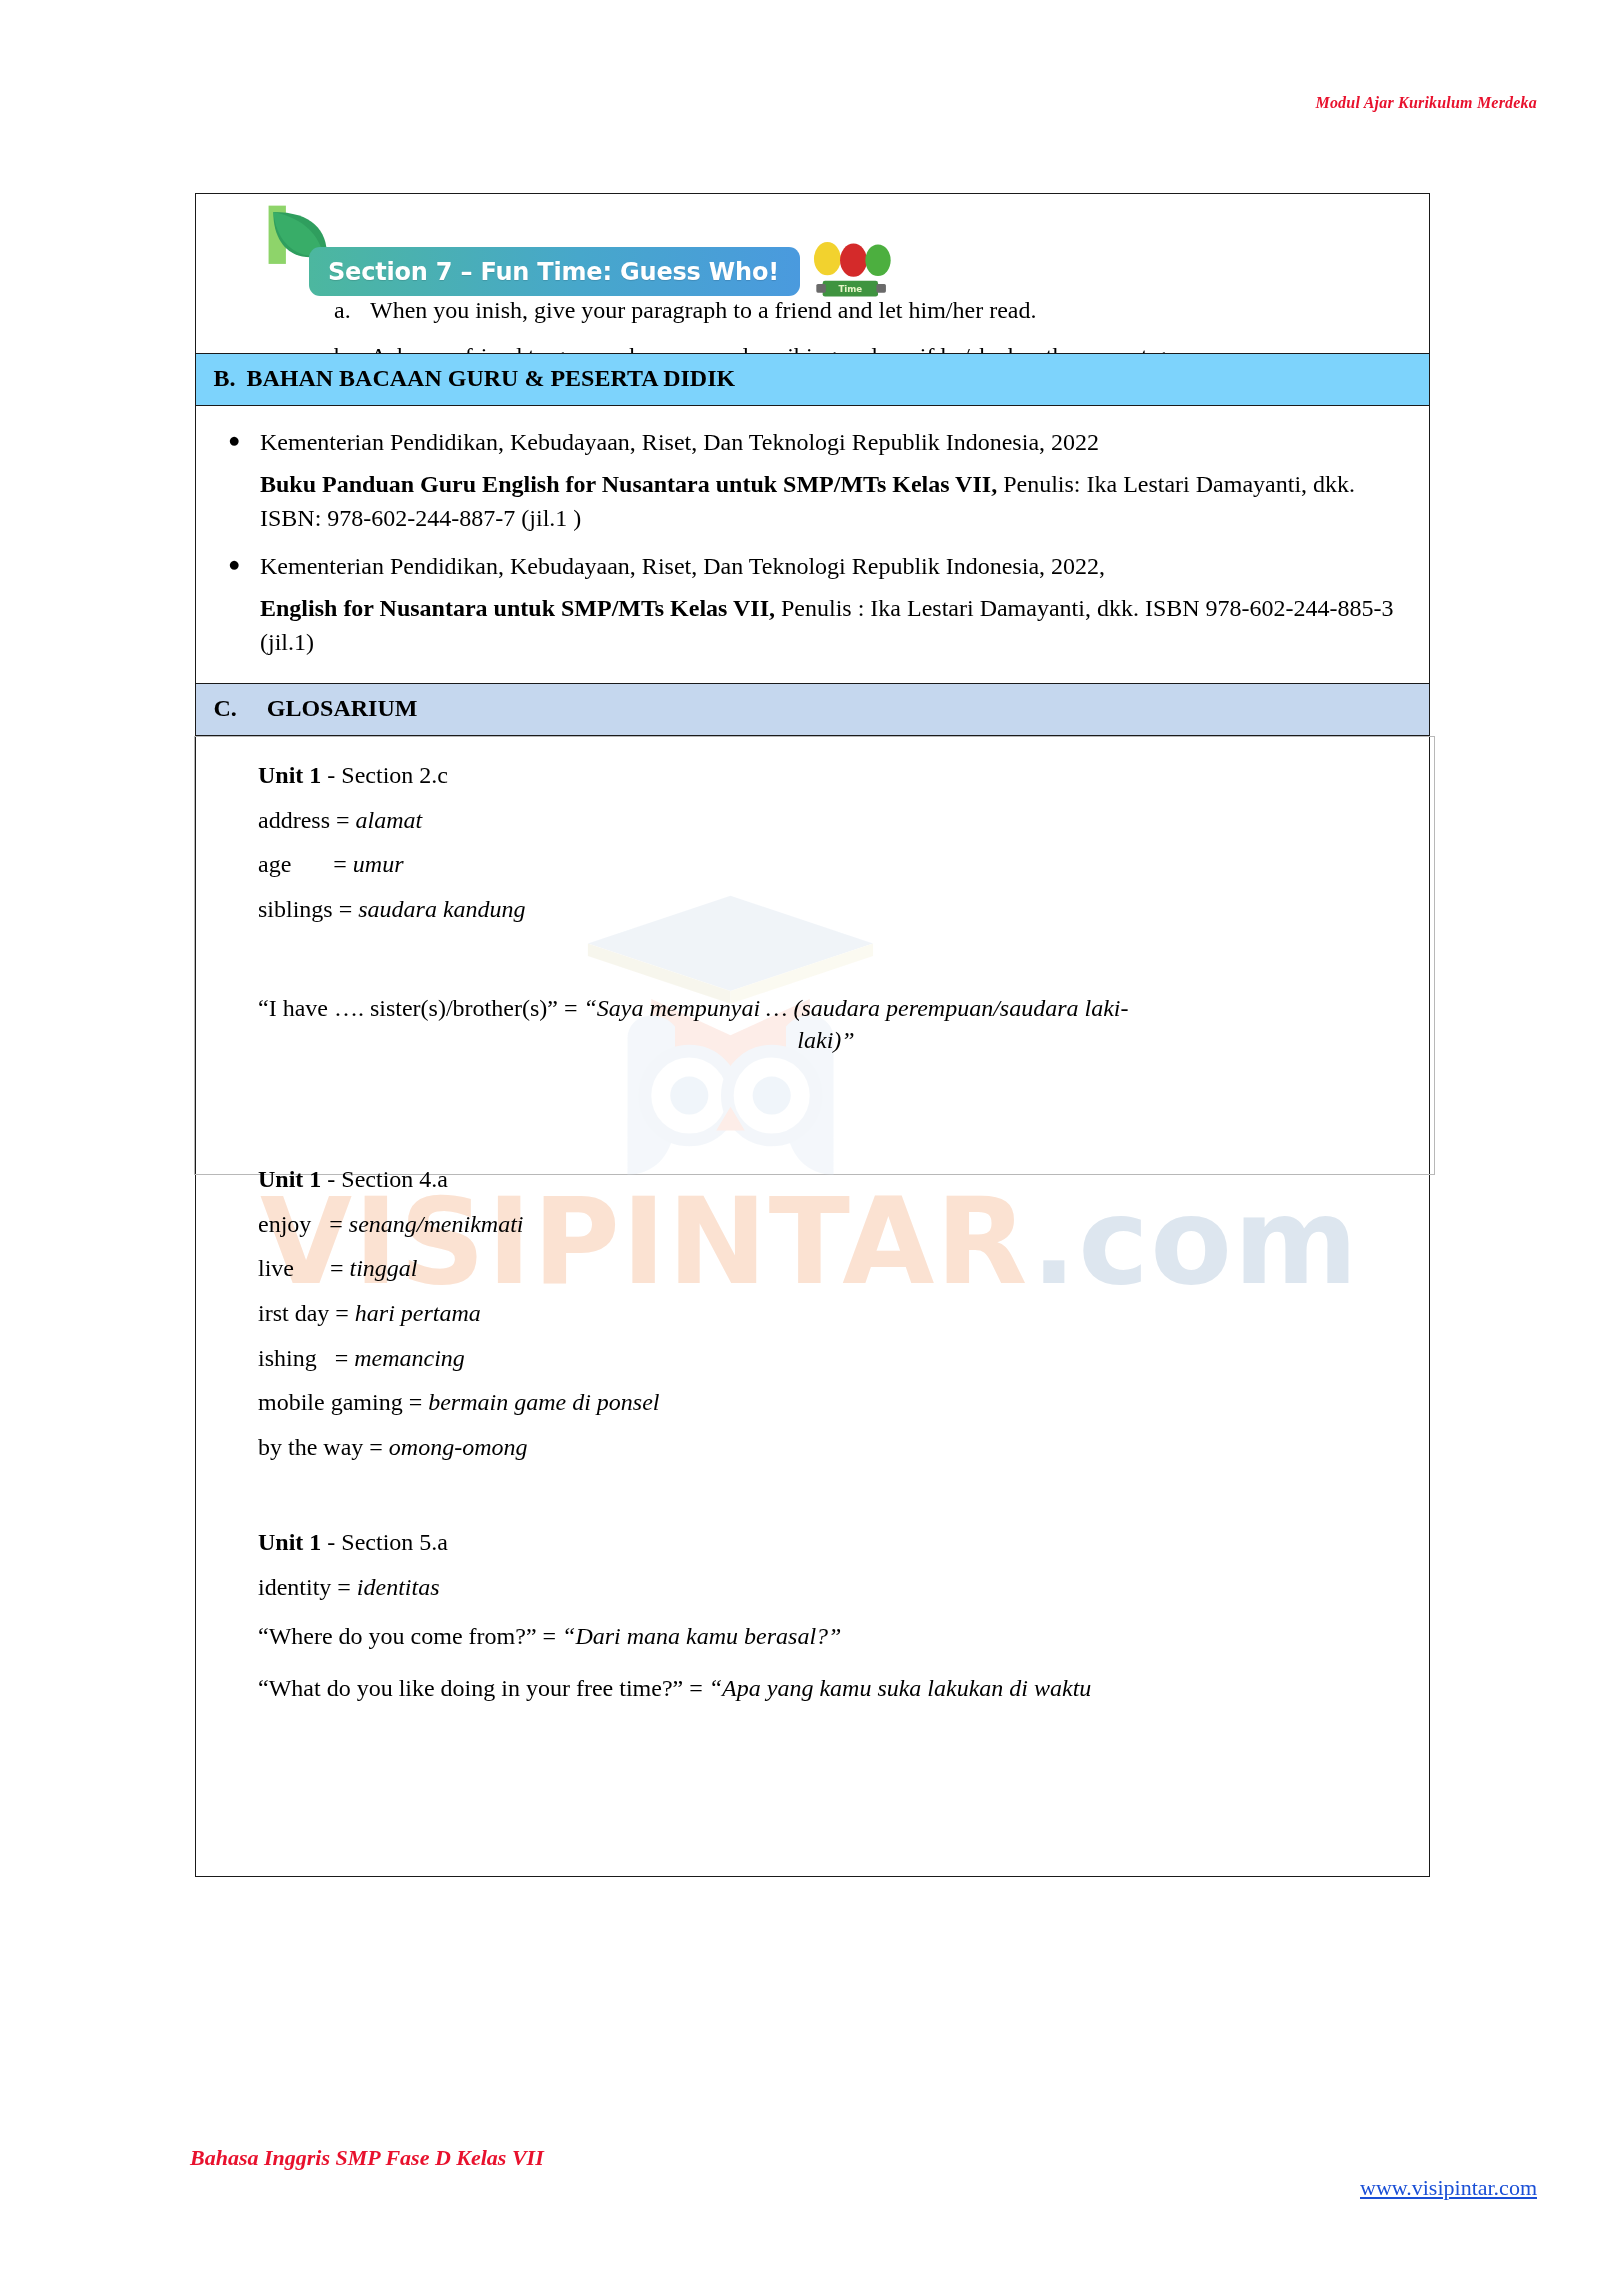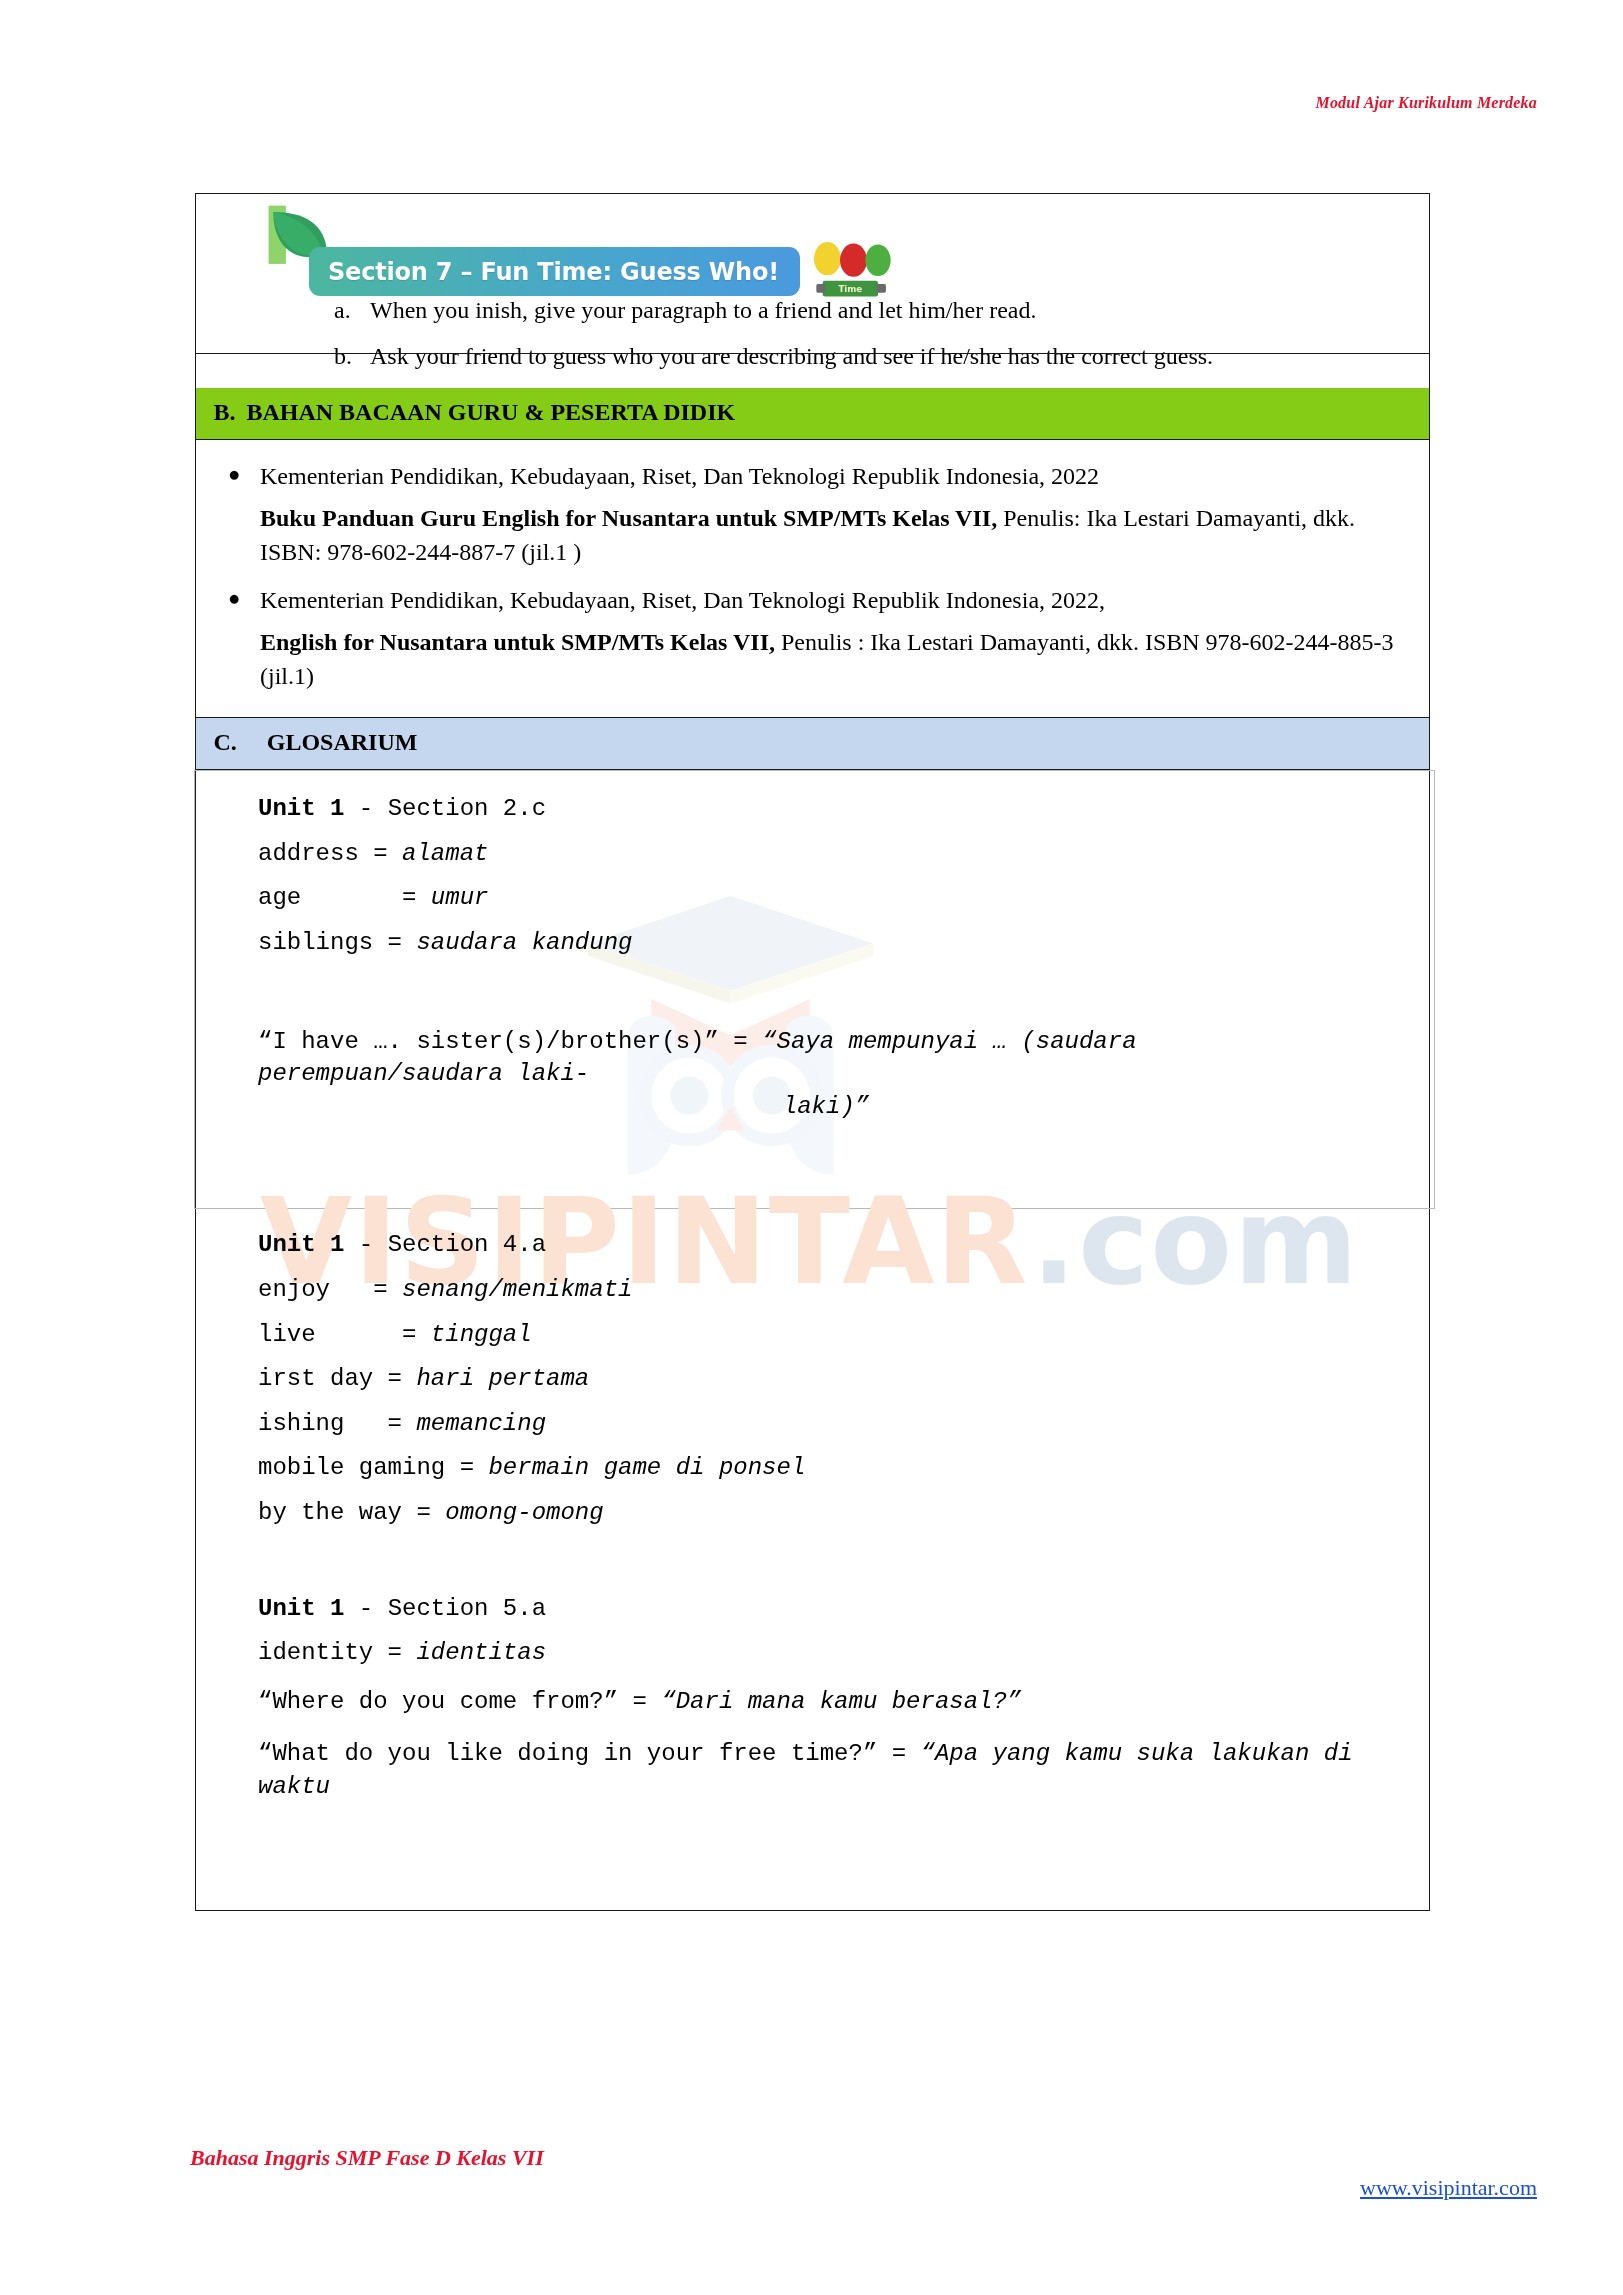--- a/index.html
+++ b/index.html
@@ -115,21 +115,21 @@
   .instr-text { flex: 1 1 auto; }
 
   
   .sec-header {
     box-sizing: border-box;
     padding: 11px 0 12.7px 17.4px;
     font-size: 24px;
     font-weight: bold;
     color: #000000;
   }
-  .sec-header.level-b { background: #84cc16; margin-top: 34px; }
+  .sec-header.level-b { background: #7dd3fc; }
   .sec-header.level-c { background: #c5d7ee; }
   .sec-label { display: inline-block; }
   .sec-b-label { margin-right: 11px; }
   .sec-c-label { margin-right: 30px; }
 
   
   .biblio {
     box-sizing: border-box;
     padding: 19px 35px 20.6px 32px;
   }
@@ -168,21 +168,20 @@
     box-sizing: border-box;
     background: transparent;
     pointer-events: none;
   }
   .gloss-block {
     position: relative;
     z-index: 2;
     padding: 8px 35px 0 62px;
     font-size: 24px;
     line-height: 1.0;
-    font-family: Liberation Mono, monospace;
   }
   .gloss-block.first { padding-top: 27px; }
   .gloss-title {
     font-size: 24px;
     margin-bottom: 20.6px;
   }
   .gloss-title .unit { font-weight: bold; }
   .gloss-entry {
     font-size: 24px;
     margin-bottom: 20.6px;

